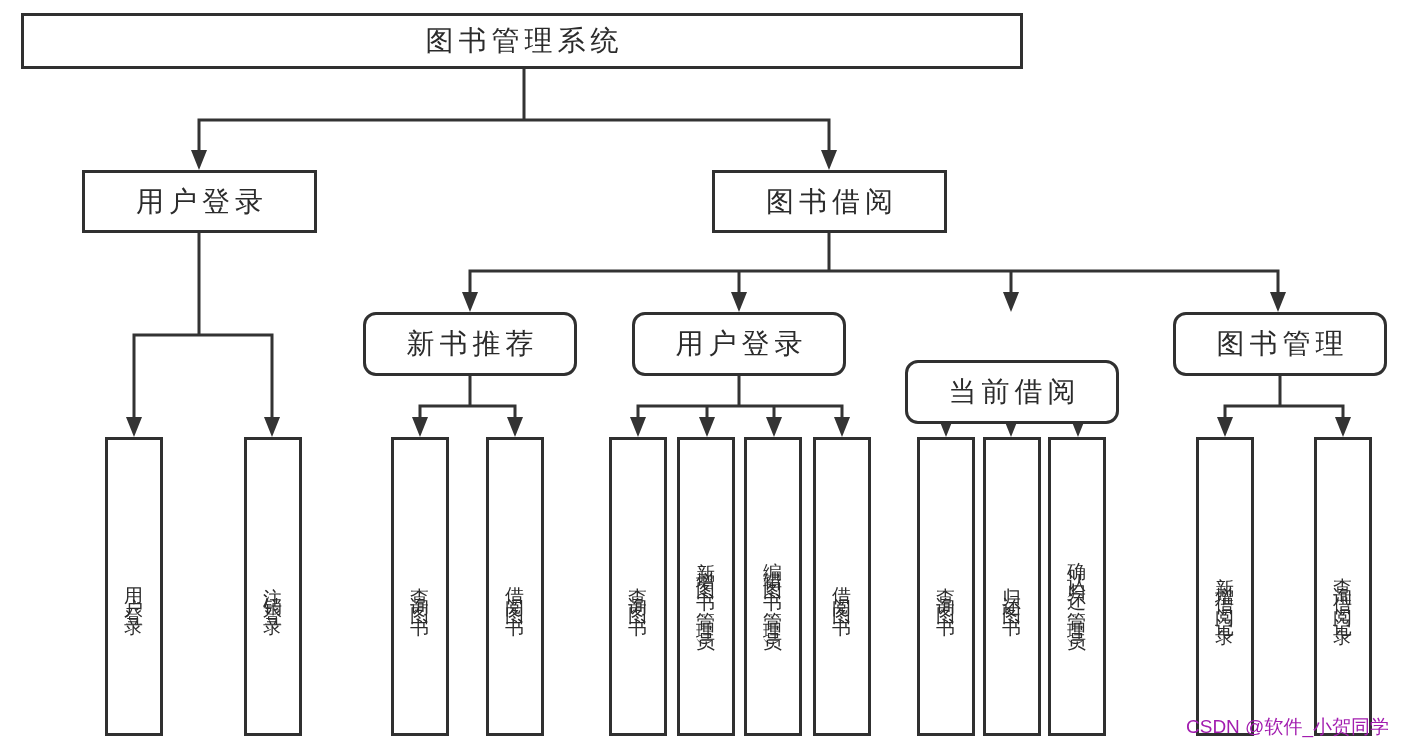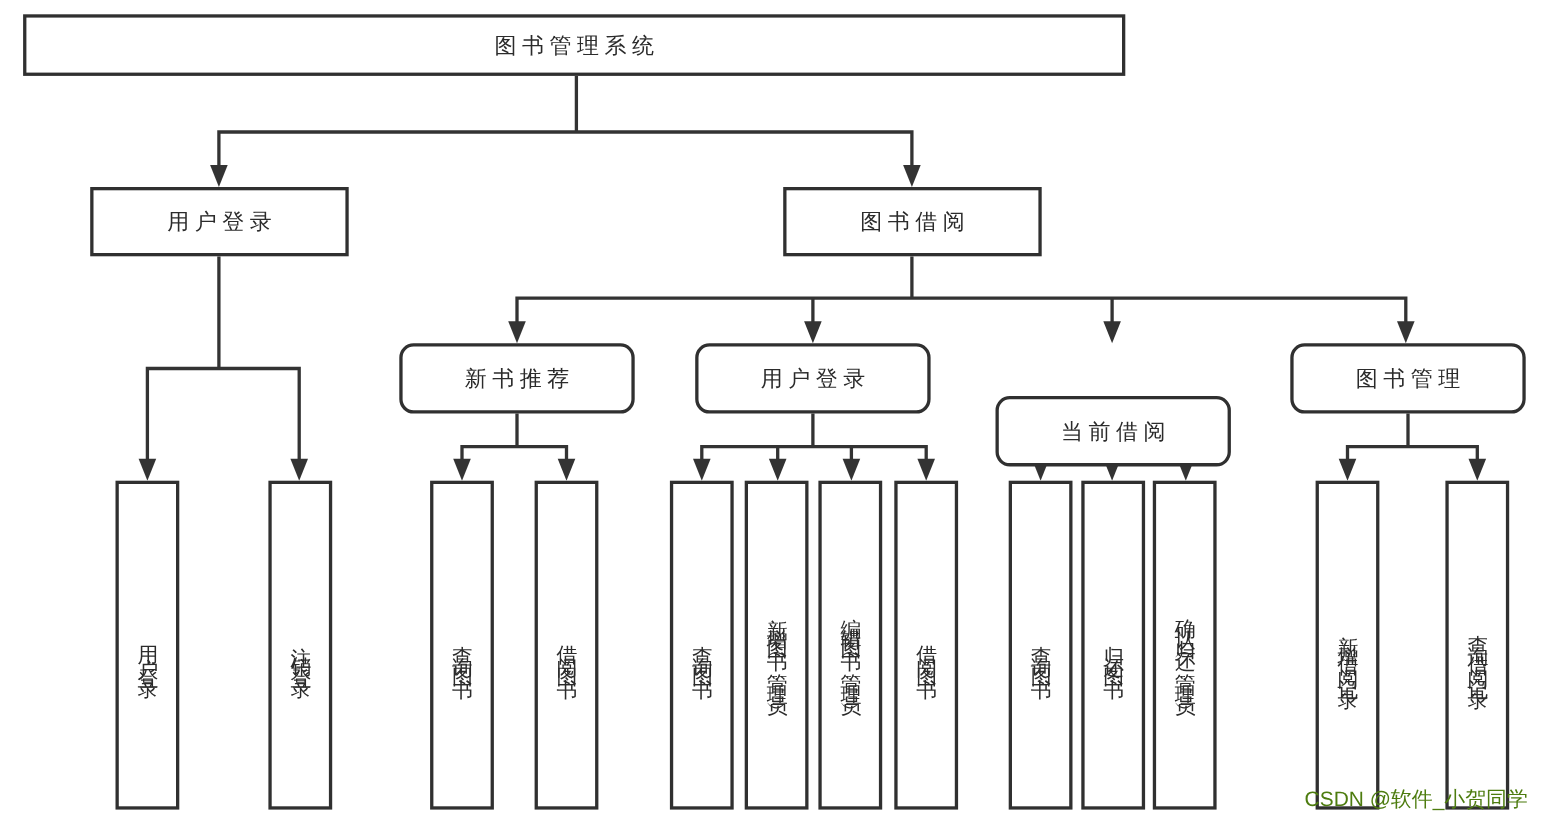--- a/index.html
+++ b/index.html
@@ -27,21 +27,21 @@
     position: absolute;
     box-sizing: border-box;
     background: #ffffff;
     border: 3px solid #303030;
     display: flex;
     align-items: center;
     justify-content: center;
     z-index: 2;
   }
   .hbox {
-    font-size: 20px;
+    font-size: 28px;
     letter-spacing: 5px;
     text-indent: 5px; 
     white-space: nowrap;
   }
   .root  { left: 21px;  top: 13px;  width: 1002px; height: 56px; }
   .lvl2a { left: 82px;  top: 170px; width: 235px;  height: 63px; }
   .lvl2b { left: 712px; top: 170px; width: 235px;  height: 63px; }
   .lvl3  { top: 312px; width: 214px; height: 64px; border-radius: 13px; }
   .l3a { left: 363px; }
   .l3b { left: 632px; }
@@ -60,21 +60,21 @@
     line-height: 1;
     margin-bottom: -10px; 
     white-space: nowrap;
   }
   .watermark {
     position: absolute;
     left: 1186px;
     top: 714px;
     z-index: 3;
     font-size: 19px;
-    color: #4d7c0f;
+    color: #a21caf;
     white-space: nowrap;
   }
 </style>
 </head>
 <body>
 
 <div id="stage">
 
   <svg id="wires" viewBox="0 0 1405 747" xmlns="http://www.w3.org/2000/svg">
     <g stroke="#333333" stroke-width="3" fill="none">

